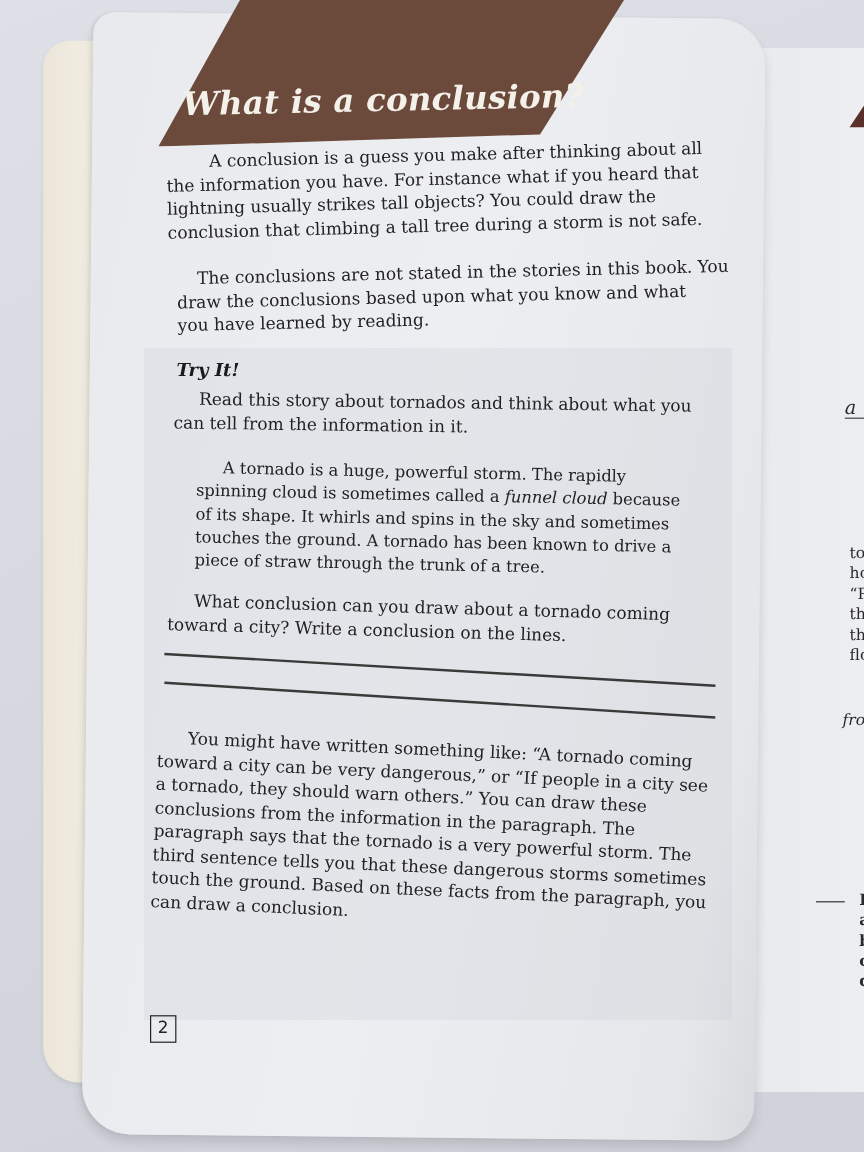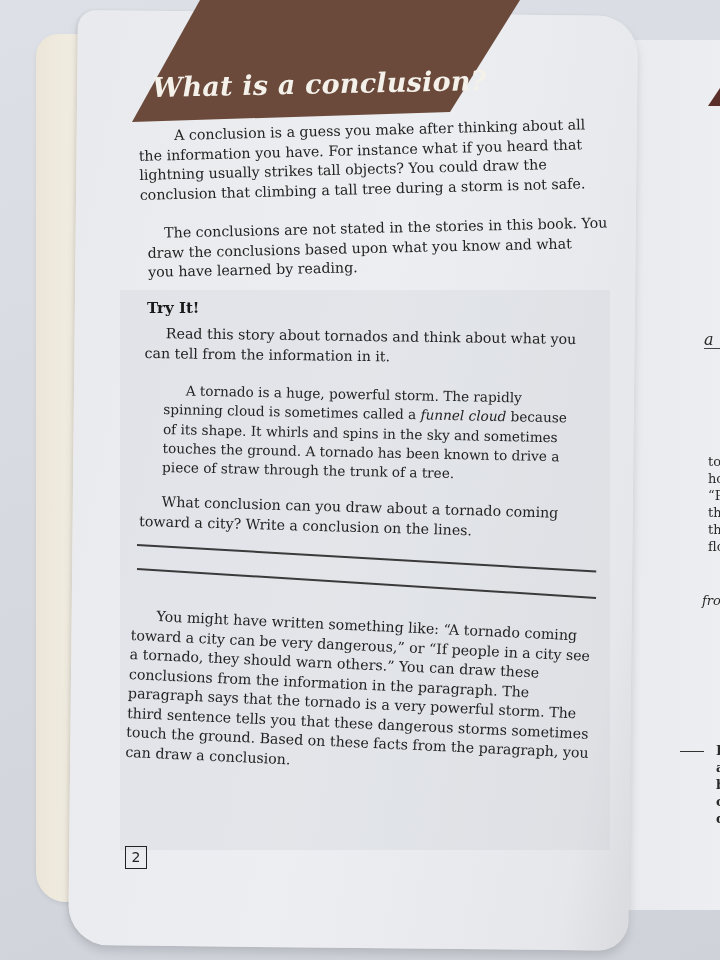--- a/index.html
+++ b/index.html
@@ -44,21 +44,21 @@
     font-size:27px; color:#f4f1ea; letter-spacing:0.2px;
     transform: rotate(-1.2deg); transform-origin: left;
   }
   .text {
     position:absolute; font-size:14.2px; line-height:19.5px; color:#222;
     transform-origin:left top;
   }
   .line { display:block; white-space:nowrap; }
   .heading {
     position:absolute; left:147px; top:299px; font-weight:bold;
-    font-size:15px; color:#1a1a1a;
+    font-size:15px; color:#1a1a1a;font-style:italic;
   }
   .story { font-size:13.6px; line-height:19.3px; }
   .rule {
     position:absolute; height:1.5px; background:#3a3a3a; transform-origin:left center;
   }
   .pagenum {
     position:absolute; left:125px; top:846px; width:20px; height:21px;
     border:1.5px solid #222; font-family:"DejaVu Sans", sans-serif;
     font-size:14px; text-align:center; line-height:21px; color:#222;
   }

